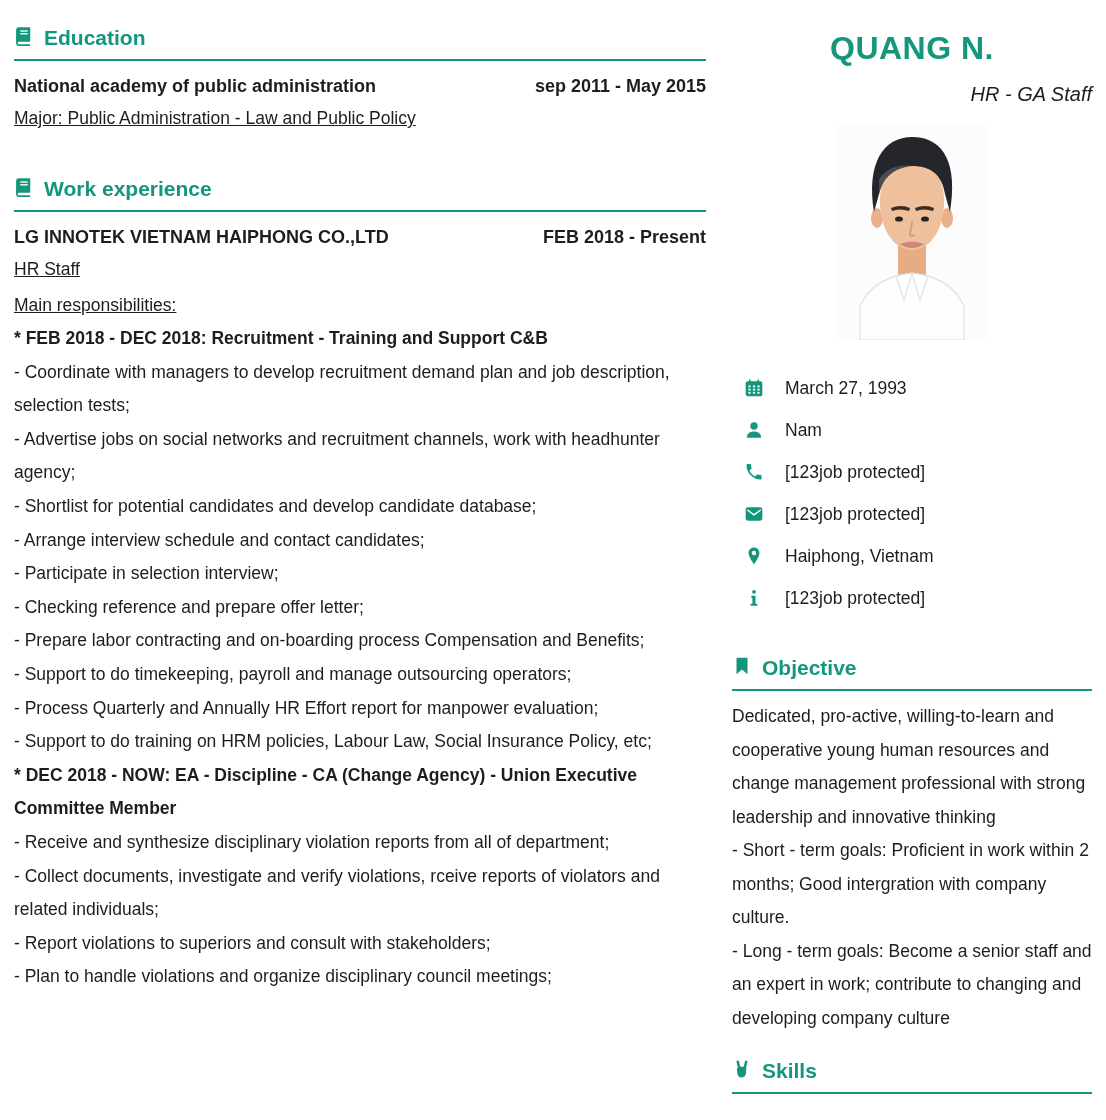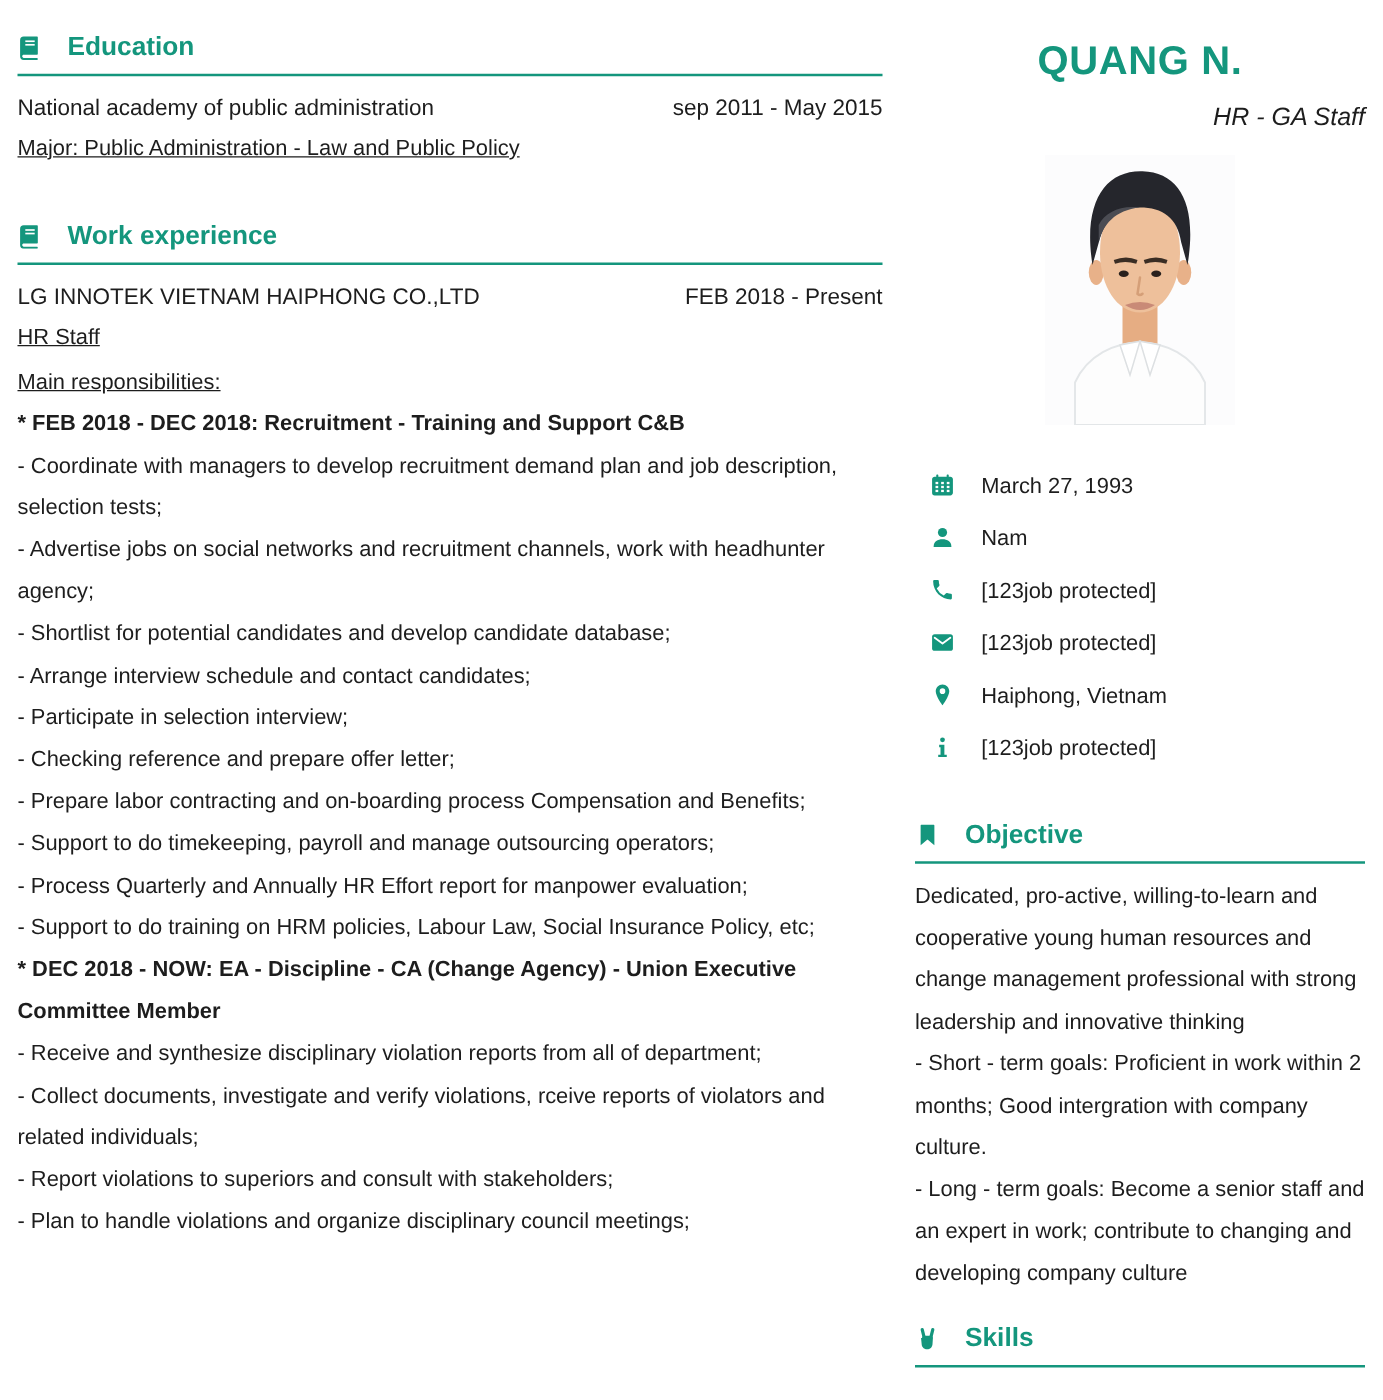--- a/index.html
+++ b/index.html
@@ -7,31 +7,31 @@
   html,body { margin:0; padding:0; }
   body {
     width:1106px; height:1120px; overflow:hidden; background:#ffffff;
     font-family:"Liberation Sans", sans-serif; color:var(--text);
   }
   .page { display:flex; padding:26px 0 0 14px; }
   .col-left { width:692px; flex:0 0 692px; }
   .col-right { width:360px; flex:0 0 360px; margin-left:26px; }
 
   .sec-head {
-    display:flex; align-items:center; gap:20px;
+    display:flex; gap:10px;
     color:var(--accent); font-size:21px; font-weight:bold;
     padding-bottom:9px; border-bottom:2px solid var(--accent);
     margin:0;
   }
   .sec-head .hicon { display:inline-flex; width:20px; height:20px; }
   .sec-head svg { width:20px; height:20px; fill:var(--accent); }
 
   .title-row {
     display:flex; justify-content:space-between; align-items:baseline;
-    font-weight:normal; font-size:18px; margin-top:15px;
+    font-weight:bold; font-size:18px; margin-top:15px;
   }
   .plain-line { font-size:17.5px; line-height:30px; margin-top:6px;text-decoration:underline; }
 
   .work-section { margin-top:44px; }
   .work-items { margin-top:2px; }
   .work-line { margin:0; font-size:17.5px; line-height:33.6px; font-weight:normal; }
   .work-line.bold { font-weight:bold; }
 
   .name { text-align:center; color:var(--accent); font-size:32px; font-weight:bold; margin:4px 0 0 0; letter-spacing:.5px; }
   .job-title { text-align:right; font-style:italic; font-size:20px; margin-top:16px; }

